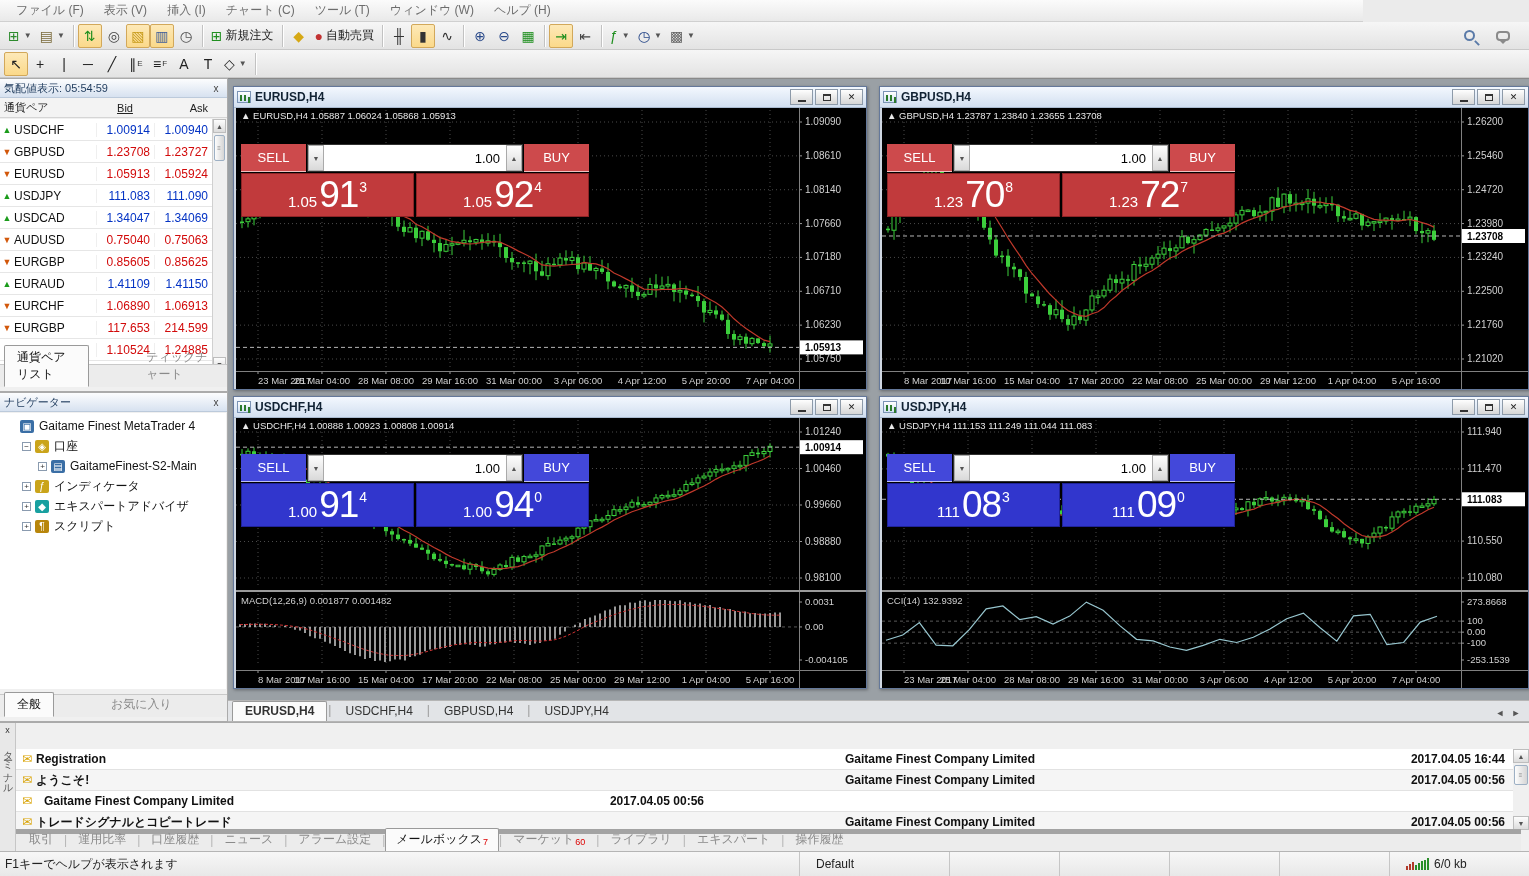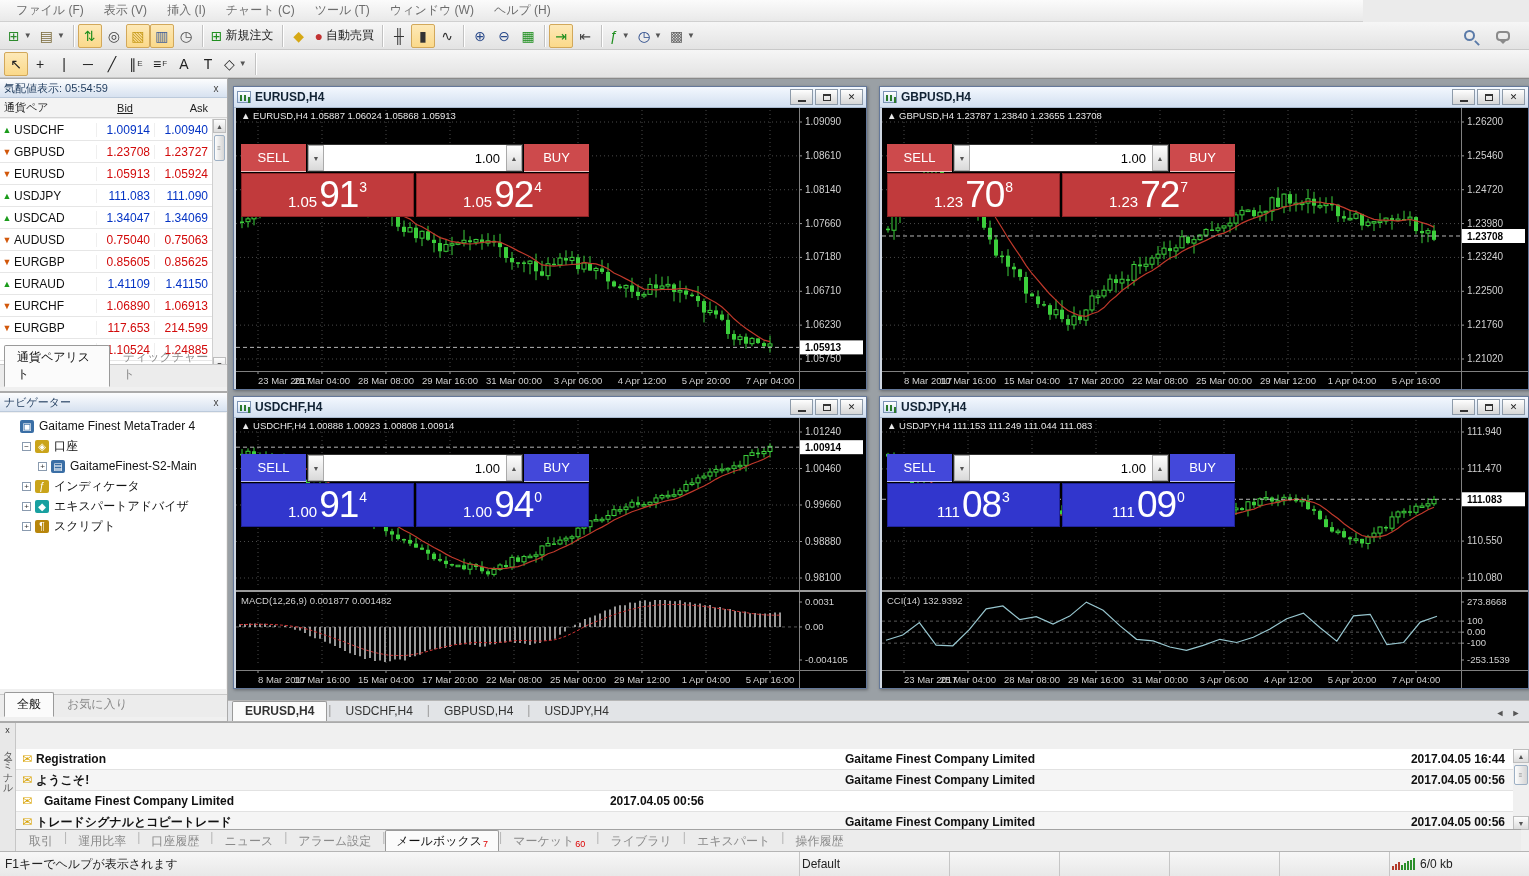--- a/index.html
+++ b/index.html
@@ -38,21 +38,21 @@
   #mw-rows{position:absolute;top:40px;left:0;width:213px;height:252px;overflow:hidden;background:#fff;}
   .mw-row{height:22px;display:flex;align-items:center;border-bottom:1px solid #e6e6e6;font-size:12px;background:#fff;}
   .mw-row .arr{width:14px;text-align:center;font-size:9px;}
   .mw-row .sym{width:82px;color:#111;}
   .mw-row .num{width:58px;text-align:right;padding-right:4px;border-left:1px solid #efefef;}
   .up-t{color:#0433c4;} .down-t{color:#d20a0a;}
   .up-a{color:#1a9b1a;} .down-a{color:#d2570a;}
   .vscroll{position:absolute;width:14px;background:#f0f0f0;border-left:1px solid #d0d0d0;}
   .vs-btn{height:14px;font-size:7px;color:#555;text-align:center;line-height:14px;background:linear-gradient(#fdfdfd,#dcdcdc);border:1px solid #bdbdbd;}
   .vs-thumb{height:26px;margin:2px 1px;background:linear-gradient(90deg,#fdfdfd,#d5d5d5);border:1px solid #9db0c4;border-radius:2px;display:flex;align-items:center;justify-content:center;font-size:6px;color:#888;letter-spacing:1px;}
-  .ptabs{position:absolute;bottom:4px;left:0;width:100%;height:23px;background:#ececec;border-top:1px solid #c9c9c9;display:flex;align-items:flex-end;padding-left:4px;font-size:12px;}
+  .ptabs{position:absolute;bottom:4px;left:0;width:100%;height:23px;background:#ececec;border-top:1px solid #c9c9c9;display:flex;align-items:flex-end;padding-left:4px;font-size:12px;gap:44px;}
   .ptab{padding:3px 12px;color:#8a8a8a;border:1px solid transparent;}
   .ptab.active{background:#fbfbfb;border-color:#9a9a9a;border-bottom-color:#fbfbfb;color:#111;border-radius:2px 2px 0 0;}
 
   
   #nav-tree{position:absolute;top:20px;left:0;right:1px;bottom:32px;background:#fff;overflow:hidden;padding-top:3px;}
   .tree-row{height:20px;display:flex;align-items:center;font-size:12px;color:#111;}
   .texp{width:9px;height:9px;border:1px solid #8a9baf;background:#fff;font-size:8px;line-height:7px;text-align:center;color:#333;margin-right:4px;flex:none;}
   .ticon{width:14px;height:13px;border-radius:2px;font-size:10px;line-height:13px;text-align:center;color:#fff;margin-right:5px;flex:none;}
 
   
@@ -100,30 +100,30 @@
   .th-sender{width:430px;border-left:1px solid #d8d8d8;padding-left:8px;}
   .th-time{width:262px;border-left:1px solid #d8d8d8;text-align:right;padding-right:24px;}
   #term-rows{position:absolute;left:16px;top:26px;right:16px;height:81px;overflow:hidden;background:#fff;}
   .trow{height:21px;display:flex;align-items:center;border-bottom:1px solid #e2e2e2;font-size:12px;font-weight:bold;color:#111;}
   .trow:nth-child(even){background:#f5f5f5;}
   .trow .env{width:18px;text-align:center;color:#d9a407;font-size:12px;margin-left:2px;}
   .trow .subj{flex:1;}
   .trow .sndr{width:430px;padding-left:8px;}
   .trow .tm{width:246px;text-align:right;padding-right:8px;}
   #term-scroll{position:absolute;right:0;top:26px;width:16px;height:81px;}
-  #term-tabs{position:absolute;left:16px;bottom:0;right:8px;height:22px;background:#ececec;border-top:1px solid #a3a3a3;display:flex;align-items:flex-start;padding-left:2px;font-size:12px;}
+  #term-tabs{position:absolute;left:16px;bottom:0;right:8px;height:22px;background:#ececec;border-top:5px solid #a3a3a3;display:flex;align-items:flex-end;padding-left:2px;font-size:12px;}
   .ttab{padding:2px 10px 3px;color:#8a8a8a;display:flex;align-items:flex-start;border:1px solid transparent;border-bottom:none;}
   .ttab.active{background:#fbfbfb;border-color:#9a9a9a;color:#111;border-radius:2px 2px 0 0;}
   .ttab .badge{color:#d00;font-size:9px;margin-left:1px;margin-top:6px;}
   .ttab-sep{color:#b5b5b5;margin:0 0 4px;}
 
   
   #statusbar{position:absolute;left:0;top:851px;width:1529px;height:25px;background:linear-gradient(#f7f7f7,#e8e8e8);border-top:1px solid #b5b5b5;display:flex;align-items:center;font-size:12px;color:#222;}
   #status-help{flex:1;padding-left:5px;}
-  .scell{height:100%;border-left:1px solid #c6c6c6;display:flex;align-items:center;padding-left:2px;}
+  .scell{height:100%;border-left:1px solid #c6c6c6;display:flex;align-items:center;padding-left:16px;}
   #traffic-cell{width:140px;gap:5px;}
   #traffic-bars{display:flex;align-items:flex-end;gap:1px;height:12px;}
   #traffic-bars i{width:2px;display:block;}
 </style>
 </head>
 <body>
 <div id="app">
 
 <div id="menubar">
       <span class="menu-item">ファイル (F)</span>

